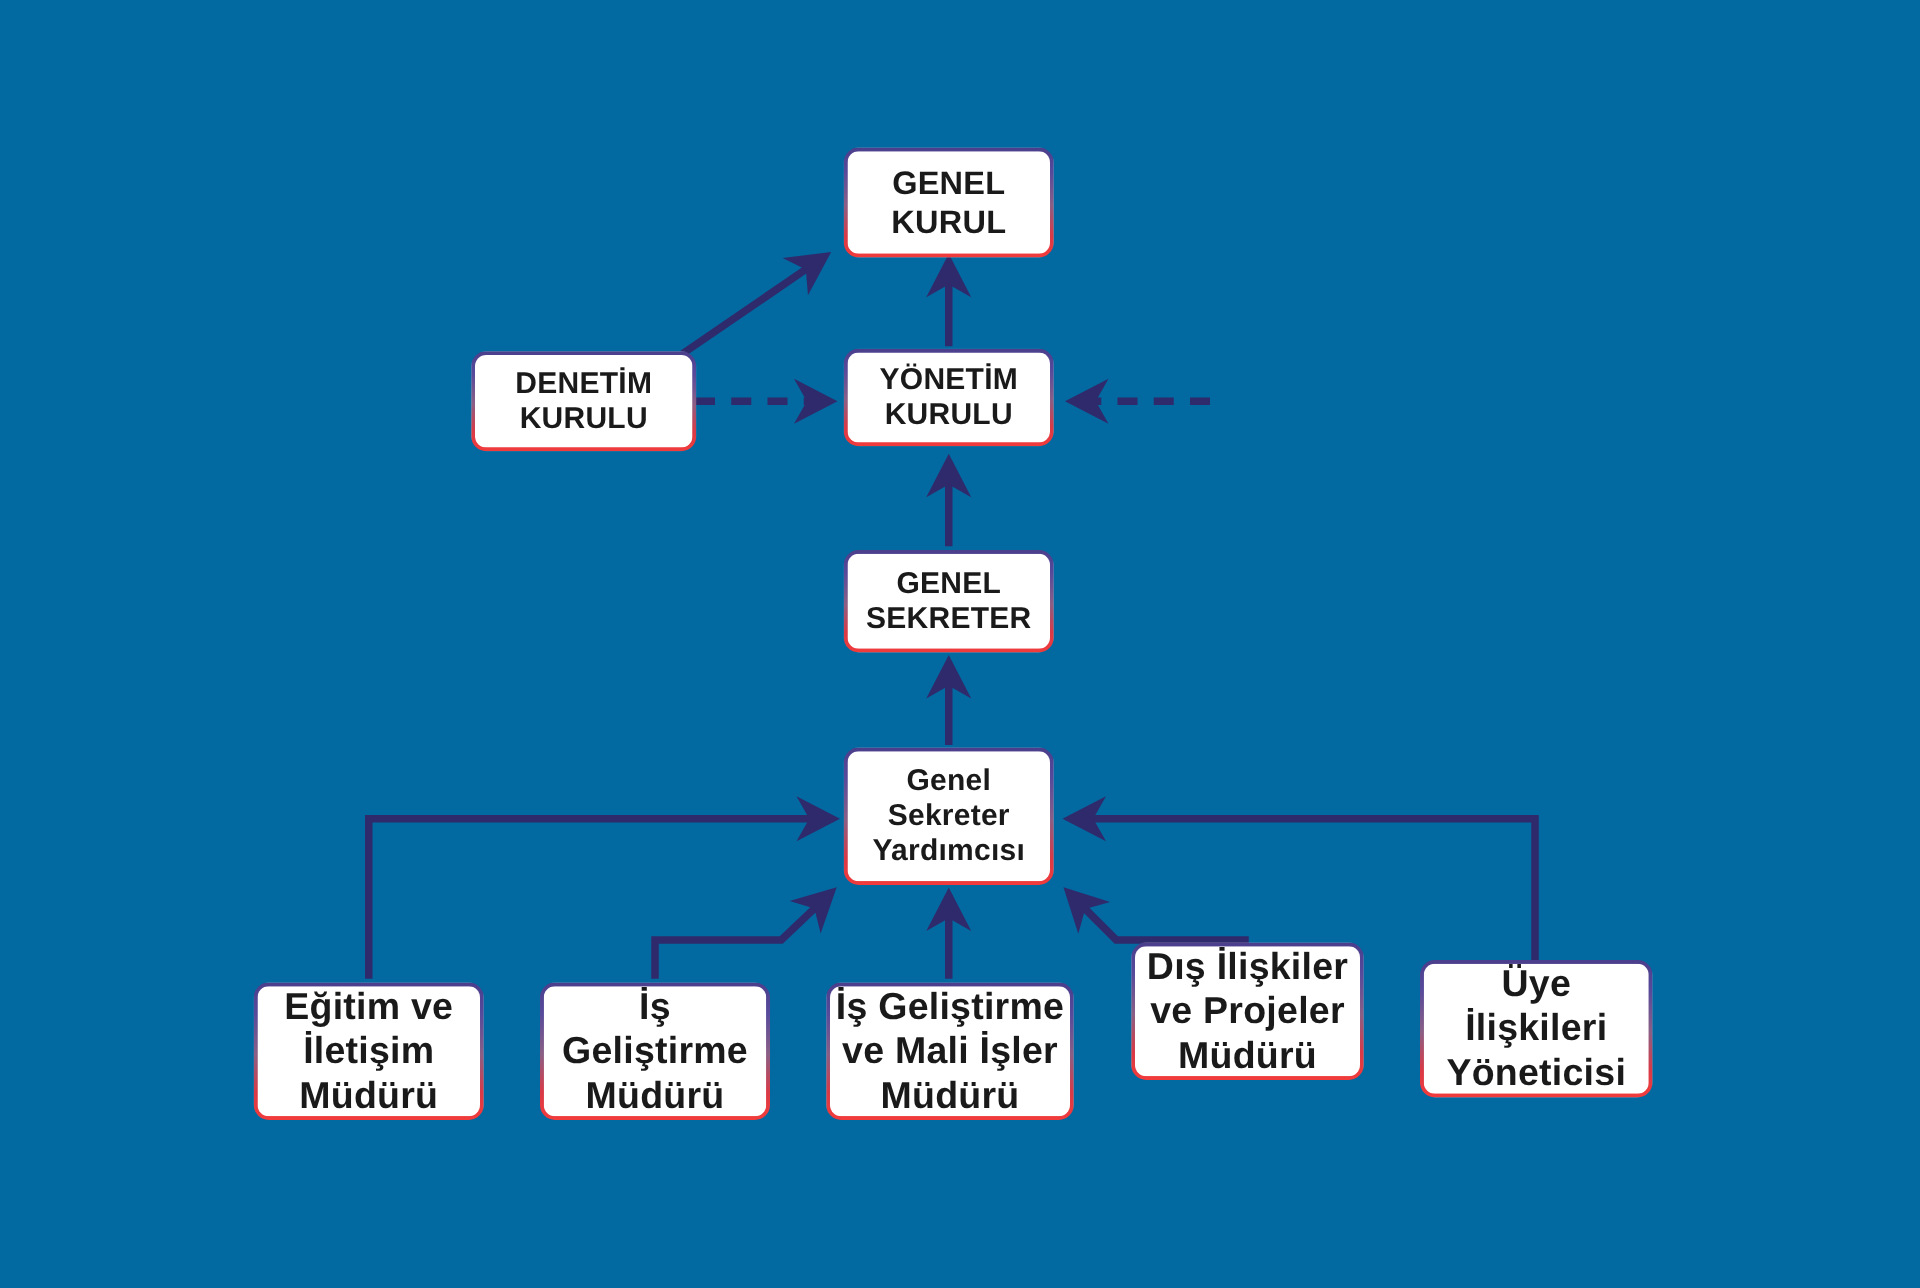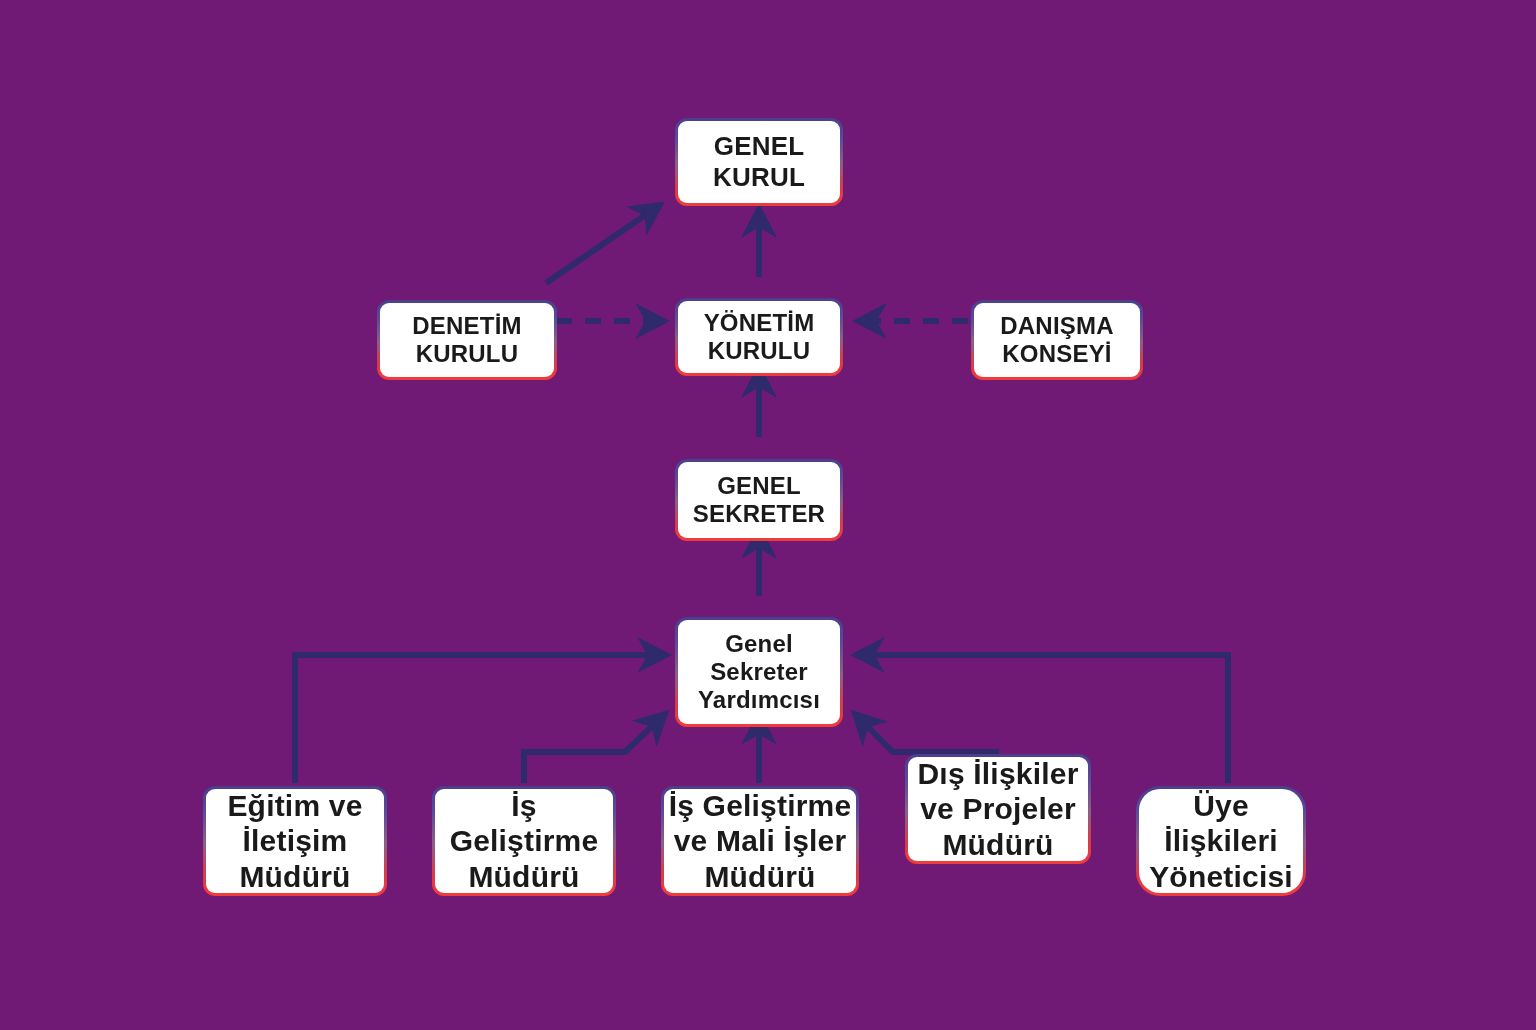--- a/index.html
+++ b/index.html
@@ -4,21 +4,21 @@
 <style>
   html,body{margin:0;padding:0;background:#ffffff;}
   body{
     font-family:"Liberation Sans","DejaVu Sans",sans-serif;
     -webkit-font-smoothing:antialiased;
   }
   #stage{
     position:relative;
     width:1536px;
     height:1030px;
-    background:#701a75;
+    background:#0369a1;
     overflow:hidden;
   }
   #wires{
     position:absolute;
     left:0; top:0;
     width:1536px;
     height:1030px;
     pointer-events:none;
   }
   .node{
@@ -37,21 +37,21 @@
     letter-spacing:.2px;
     
     background-image:
       linear-gradient(#ffffff,#ffffff),
       linear-gradient(180deg,#4b3f8c 0%,#574a9b 22%,#8a5f86 52%,#d93a46 80%,#f23b3b 100%);
     background-origin:border-box;
     background-clip:padding-box,border-box;
   }
   .node-label{display:block;white-space:pre-line;}
   .t-lg{font-size:26px;}
-  .t-md{font-size:24px;margin-top:19px;}
+  .t-md{font-size:24px;}
   .t-sm{font-size:30px;}
 </style>
 </head>
 <body>
 
 <div id="stage">
 
   <svg id="wires" viewBox="0 0 1536 1030">
     <defs>
       <marker id="arrowHead" markerWidth="7" markerHeight="7" refX="5.2" refY="3.5" orient="auto" markerUnits="strokeWidth">
@@ -104,24 +104,20 @@
   <div class="node t-md" style="left:377px; top:281px; width:180px; height:80px;">
     <span class="node-label">DENETİM
 KURULU</span>
   </div>
 
   <div class="node t-md" style="left:675px; top:279px; width:168px; height:78px;">
     <span class="node-label">YÖNETİM
 KURULU</span>
   </div>
 
-  <div class="node t-md" style="left:971px; top:281px; width:172px; height:80px;">
-    <span class="node-label">DANIŞMA
-KONSEYİ</span>
-  </div>
 
   <div class="node t-md" style="left:675px; top:440px; width:168px; height:82px;">
     <span class="node-label">GENEL
 SEKRETER</span>
   </div>
 
   <div class="node t-md" style="left:675px; top:598px; width:168px; height:110px;">
     <span class="node-label">Genel
 Sekreter
 Yardımcısı</span>
@@ -144,19 +140,19 @@
 ve Mali İşler
 Müdürü</span>
   </div>
 
   <div class="node t-sm" style="left:905px; top:754px; width:186px; height:110px;">
     <span class="node-label">Dış İlişkiler
 ve Projeler
 Müdürü</span>
   </div>
 
-  <div class="node t-sm" style="left:1136px; top:786px; width:170px; height:110px;border-radius:24px;">
+  <div class="node t-sm" style="left:1136px; top:768px; width:186px; height:110px;">
     <span class="node-label">Üye
 İlişkileri
 Yöneticisi</span>
   </div>
 
 </div>
 
 </body></html>

